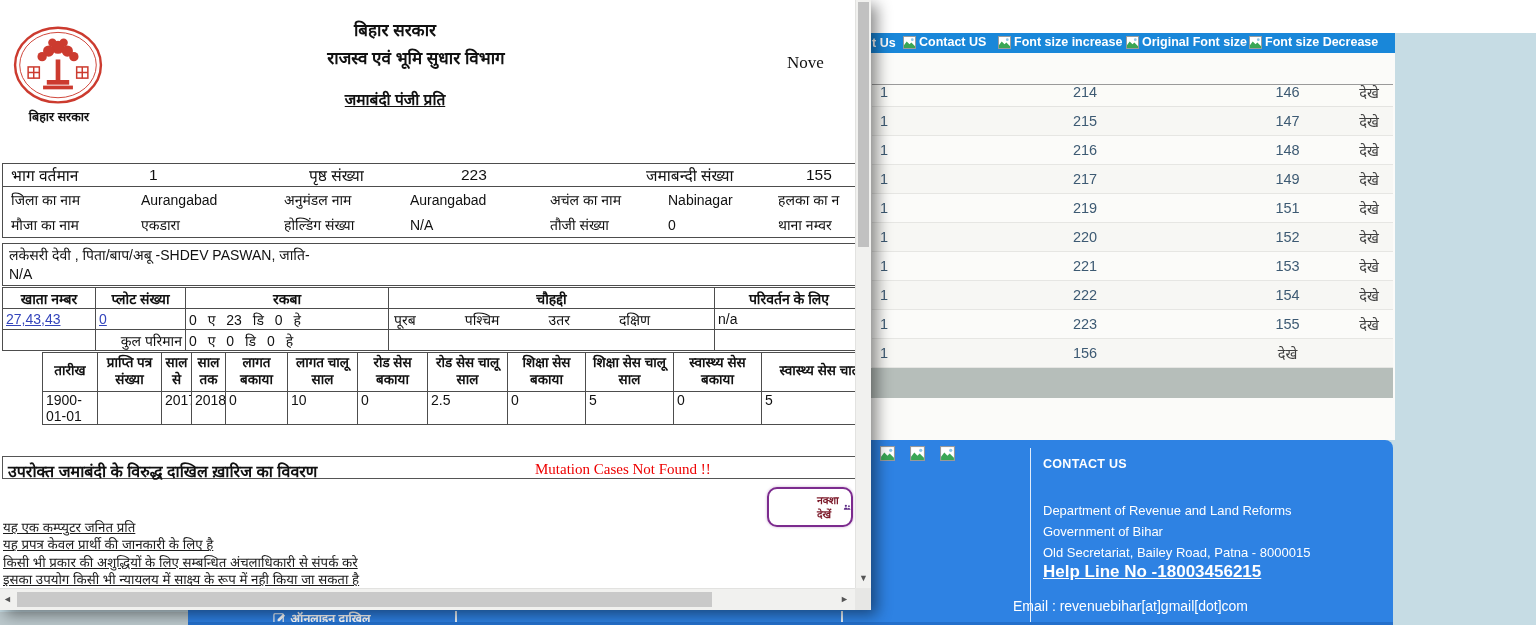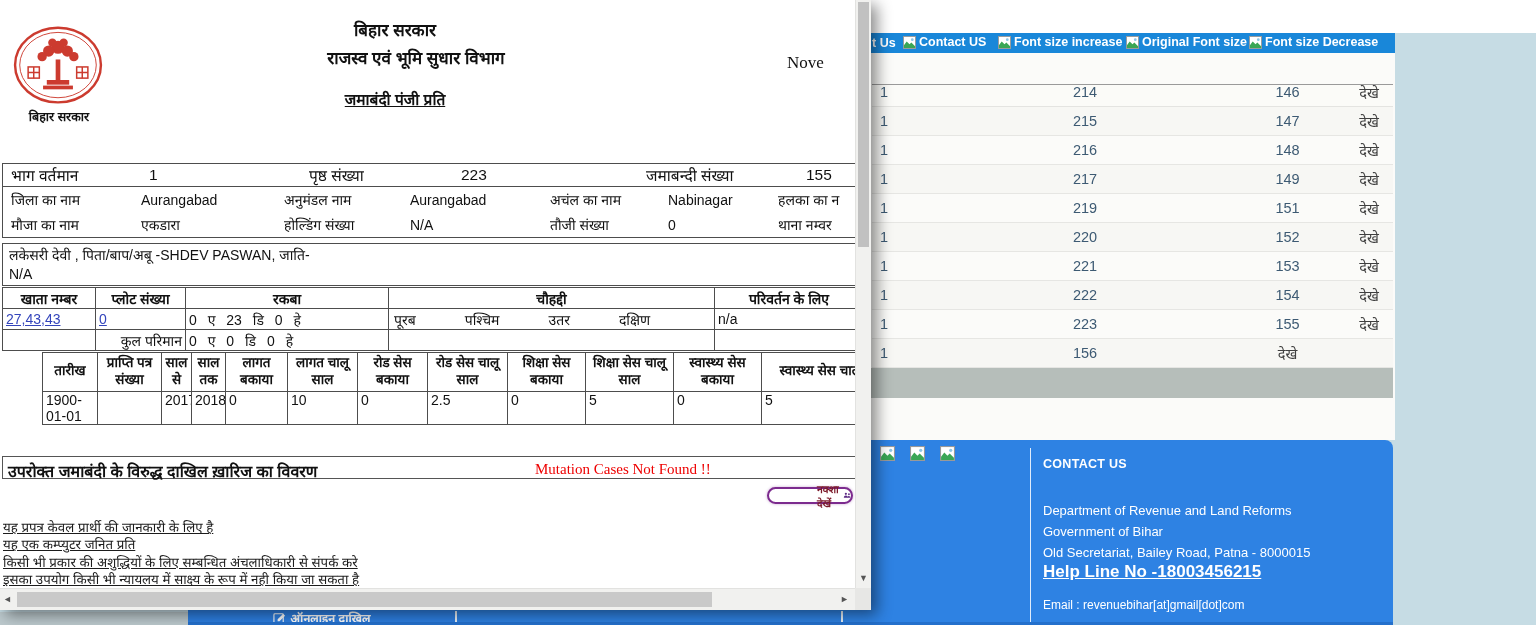--- a/index.html
+++ b/index.html
@@ -28,21 +28,21 @@
 
   .gray-bar{position:absolute;left:600px;top:368px;width:793px;height:30px;background:#b6beba;}
 
   .footer-box{position:absolute;left:360px;top:440px;width:1033px;height:185px;background:#2e82e3;
               border-radius:8px 8px 0 0;color:#fff;}
   .f-icon{position:absolute;top:6px;width:15px;height:15px;cursor:pointer;}
   .f-div{position:absolute;left:670px;top:8px;bottom:0;width:1px;background:rgba(255,255,255,.85);}
   .contact-head{position:absolute;left:683px;top:17px;font-weight:bold;font-size:12.5px;letter-spacing:.3px;}
   .addr{position:absolute;left:683px;top:60px;font-size:13px;line-height:21px;}
   .helpline{position:absolute;left:683px;top:122px;font-size:17px;font-weight:bold;text-decoration:underline;cursor:pointer;}
-  .email{position:absolute;left:683px;top:158px;font-size:12px;}
+  .email{position:absolute;left:653px;top:158px;font-size:14px;}
 
   .strip-left{position:absolute;left:0;top:612px;width:188px;height:13px;background:#bcc9cd;}
   .menu-tab{position:absolute;left:188px;top:610px;width:267px;height:15px;background:#2d7fe2;
             display:flex;align-items:flex-start;justify-content:center;gap:5px;color:#fff;
             font-weight:bold;font-size:12.5px;cursor:pointer;}
   .menu-tab svg{width:13px;height:13px;margin-top:1px;}
   .mdiv{position:absolute;top:611px;width:2px;height:14px;background:#e8f1fa;}
   .bottom-edge{position:absolute;left:188px;top:622px;width:1205px;height:3px;background:#2470cc;}
 
   
@@ -78,21 +78,21 @@
   .bold{font-weight:normal;text-align:right;}
 
   .ctable{position:absolute;left:2px;top:352px;width:862px;border-collapse:collapse;table-layout:fixed;margin-left:40px;}
   .ctable th{border:1px solid #4d4d4d;font-size:13.5px;font-weight:bold;line-height:1.25;padding:2px 2px;text-align:center;overflow:hidden;}
   .ctable td{border:1px solid #4d4d4d;font-size:14px;padding:0 3px;height:23px;vertical-align:top;overflow:hidden;}
 
   .mut-box{position:absolute;left:2px;top:456px;width:1094px;height:23px;border:1px solid #555;}
   .mut-title{position:absolute;left:5px;top:3px;font-weight:bold;font-size:16px;}
   .mut-status{position:absolute;left:532px;top:4px;font-family:"Liberation Serif",serif;font-size:15px;color:#ee0000;}
 
-  .map-btn{position:absolute;left:767px;top:487px;width:86px;height:17px;background:#fff;
+  .map-btn{position:absolute;left:767px;top:487px;width:86px;height:40px;background:#fff;
            border:2px solid #7c2b8e;border-radius:10px;display:flex;align-items:center;justify-content:center;
            gap:4px;font-size:10.5px;font-weight:bold;color:#7c1a2a;cursor:pointer;box-shadow:0 0 3px rgba(124,43,142,.4);padding-left:48px;}
   .map-btn svg{width:15px;height:13px;}
 
   .disc-wrap{position:absolute;left:3px;top:519px;font-size:13.3px;line-height:17.3px;color:#1c1c1c;}
   .disc{text-decoration:underline;white-space:nowrap;}
 
   
   .vsb{position:absolute;right:0;top:0;width:16px;bottom:22px;background:#f1f1ef;border-left:1px solid #e2e2e0;}
   .vsb-thumb{position:absolute;left:2px;top:2px;width:11px;height:245px;background:#c1c1c1;cursor:pointer;}
@@ -445,22 +445,22 @@
         <svg viewBox="0 0 20 16" fill="#5c2a85">
           <circle cx="7" cy="4" r="2.7"></circle>
             <path d="M2 13.5c0-3.2 2.2-5.2 5-5.2s5 2 5 5.2z"></path>
           <circle cx="14.5" cy="5" r="2.2"></circle>
             <path d="M11 13.5c.3-2.7 1.7-4.3 3.5-4.3 1.9 0 3.4 1.9 3.7 4.3z"></path>
         </svg>
       </div>
 
       <div class="disc-wrap">
 
-      <div class="disc">यह प्रपत्र केवल प्रार्थी की जानकारी के लिए है</div>
-          <div class="disc">यह एक कम्प्युटर जनित प्रति</div>
+      <div class="disc">यह एक कम्प्युटर जनित प्रति</div>
+          <div class="disc">यह प्रपत्र केवल प्रार्थी की जानकारी के लिए है</div>
           <div class="disc">किसी भी प्रकार की अशुद्धियों के लिए सम्बन्धित अंचलाधिकारी से संपर्क करे</div>
           <div class="disc">इसका उपयोग किसी भी न्यायलय में साक्ष्य के रूप में नही किया जा सकता है</div>
         </div>
 
     </div>
   </div>
 
   <div class="vsb">
     <div class="vsb-thumb"></div>
     <div class="vsb-down">▼</div>

